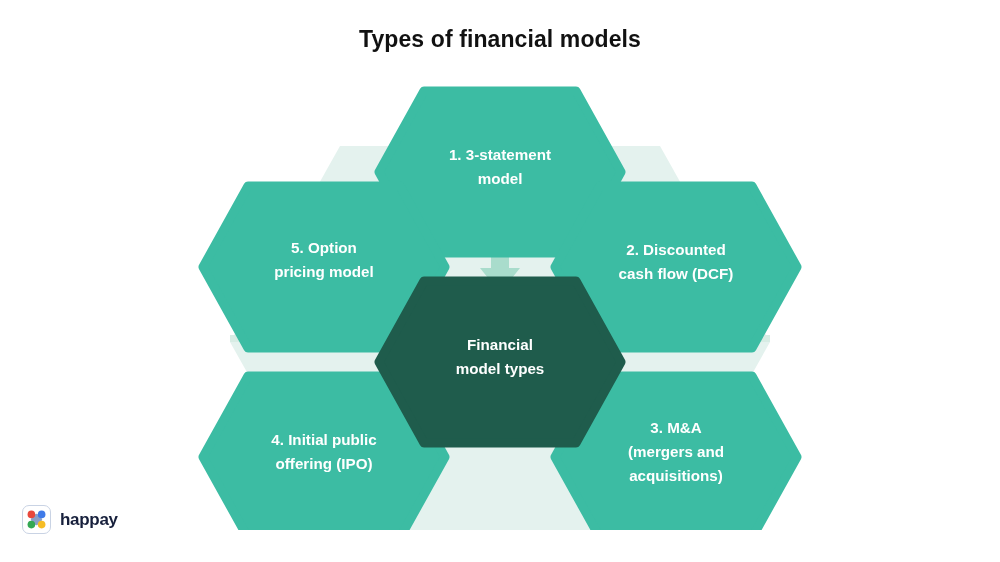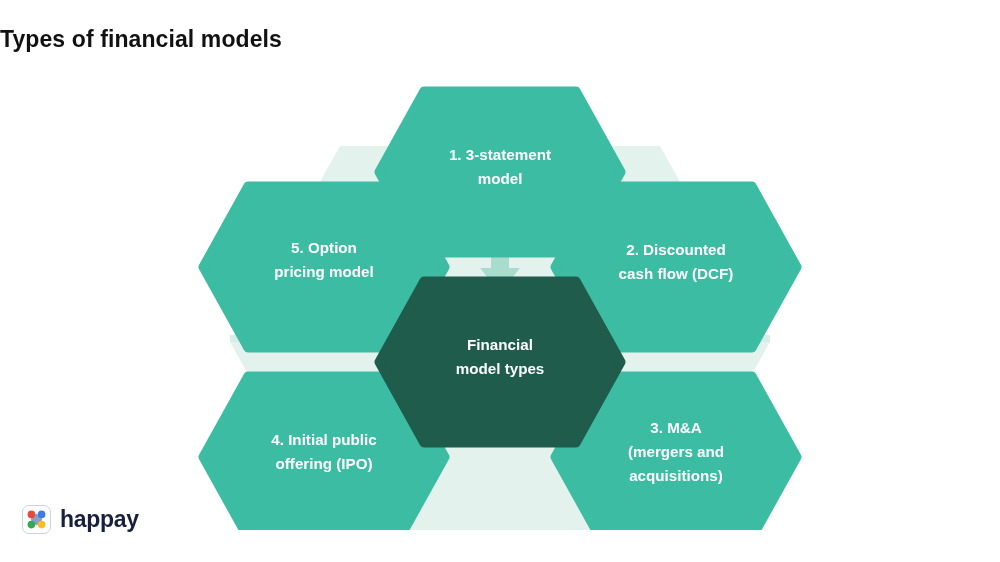--- a/index.html
+++ b/index.html
@@ -12,20 +12,21 @@
     height: 562px;
     position: relative;
     overflow: hidden;
     font-family: "Liberation Sans", sans-serif;
   }
   #page-title {
     position: absolute;
     top: 26px;
     left: 0;
     width: 1000px;
+    text-align: center;
     font-size: 23px;
     font-weight: bold;
     color: #111111;
     letter-spacing: 0.1px;
   }
   #diagram {
     position: absolute;
     top: 60px;
     left: 180px;
     width: 640px;
@@ -61,21 +62,21 @@
     width: 29px;
     height: 29px;
     border-radius: 7px;
     border: 1.3px solid #c9d3e4;
     background: #ffffff;
     position: relative;
     box-sizing: border-box;
   }
   #brand .wordmark {
     font-family: "Liberation Sans", sans-serif;
-    font-size: 23px;
+    font-size: 17px;
     font-weight: bold;
     color: #17203c;
     letter-spacing: -0.3px;
     line-height: 1;
   }
 </style>
 </head>
 <body>
 
 <div id="page-title">Types of financial models</div>

